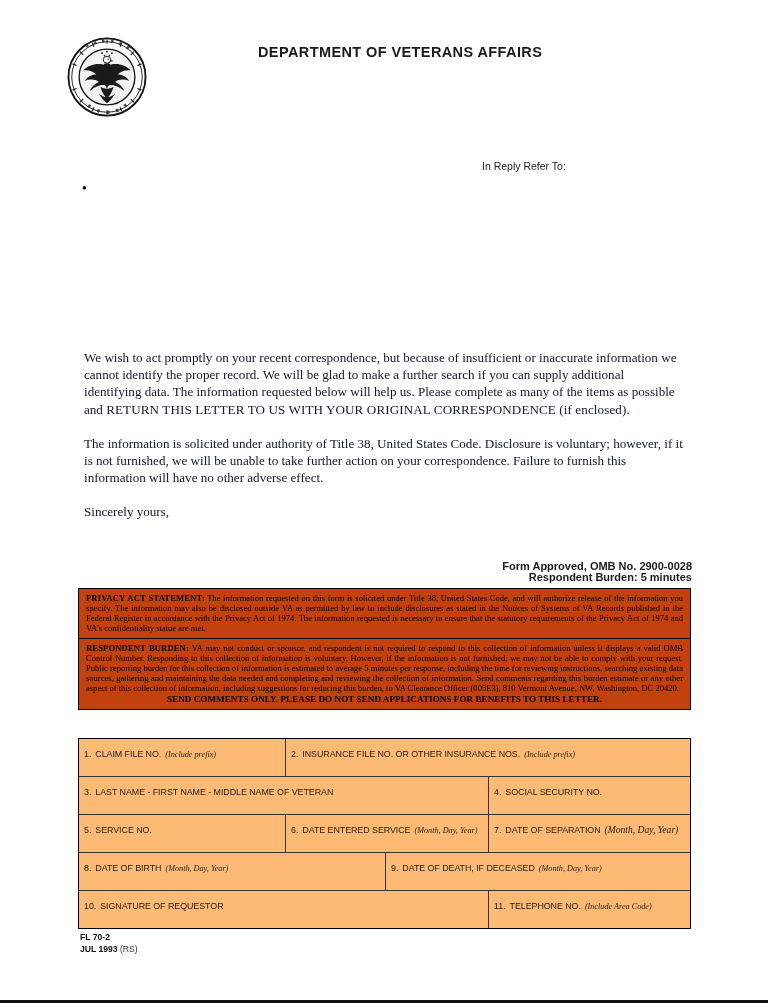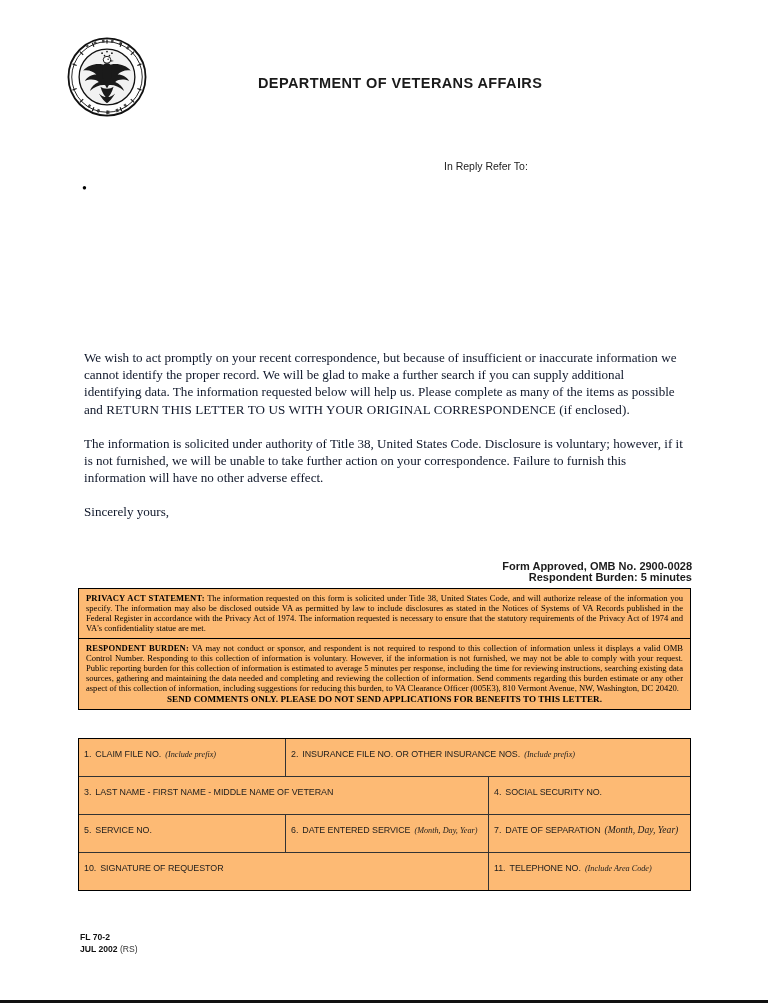--- a/index.html
+++ b/index.html
@@ -43,27 +43,26 @@
     position: absolute;
     left: 258px;
     top: 44px;
     font-family: "Liberation Sans", sans-serif;
     font-weight: bold;
     font-size: 14.5px;
     letter-spacing: 0.4px;
     color: #1a1a1a;
     font-variant: small-caps;
     text-transform: capitalize;
-    margin-top: 31px;
   }
 
   
   .reply-refer {
     position: absolute;
-    left: 444px;
+    left: 482px;
     top: 160px;
     font-family: "Liberation Sans", sans-serif;
     font-size: 10.5px;
     color: #1c1c1c;
   }
   .addr-bullet {
     position: absolute;
     left: 82px;
     top: 184px;
     font-size: 14px;
@@ -107,21 +106,21 @@
   }
 
   
   .notices {
     position: absolute;
     left: 78px;
     top: 588px;
     width: 613px;
     border: 1.6px solid #000;
     box-sizing: border-box;
-    background: #fdba74;
+    background: #c2410c;
   }
   .notice-sec {
     padding: 4px 7px 4px 7px;
     font-family: "Liberation Serif", serif;
     font-size: 8.55px;
     line-height: 10.15px;
     text-align: justify;
     color: #000;
   }
   .notice-sec.first { border-bottom: 1.4px solid #000; }
@@ -353,35 +352,49 @@
         <div class="fvalue"></div>
       </div>
       <div class="fcell w-rest">
         <span class="flabel">7.</span>
         <span class="flabel">DATE OF SEPARATION</span>
         <span class="fhint lg">(Month, Day, Year)</span>
         <div class="fvalue"></div>
       </div>
     </div>
 
+    <div class="frow">
+      <div class="fcell w-307">
+        <span class="flabel">8.</span>
+        <span class="flabel">DATE OF BIRTH</span>
+        <span class="fhint">(Month, Day, Year)</span>
+        <div class="fvalue"></div>
+      </div>
+      <div class="fcell w-rest">
+        <span class="flabel">9.</span>
+        <span class="flabel">DATE OF DEATH, IF DECEASED</span>
+        <span class="fhint">(Month, Day, Year)</span>
+        <div class="fvalue"></div>
+      </div>
+    </div>
 
     <div class="frow">
       <div class="fcell w-410b">
         <span class="flabel">10.</span>
         <span class="flabel">SIGNATURE OF REQUESTOR</span>
         <div class="fvalue"></div>
       </div>
       <div class="fcell w-rest">
         <span class="flabel">11.</span>
         <span class="flabel">TELEPHONE NO.</span>
         <span class="fhint">(Include Area Code)</span>
         <div class="fvalue"></div>
       </div>
     </div>
 
   </div>
 
   <div class="footer">
     <div class="bold">FL 70-2</div>
-    <div><span class="bold">JUL 2002</span> <span class="rs">(RS)</span></div>
+    <div><span class="bold">JUL 1993</span> <span class="rs">(RS)</span></div>
   </div>
 
 </div>
 
 </body></html>

